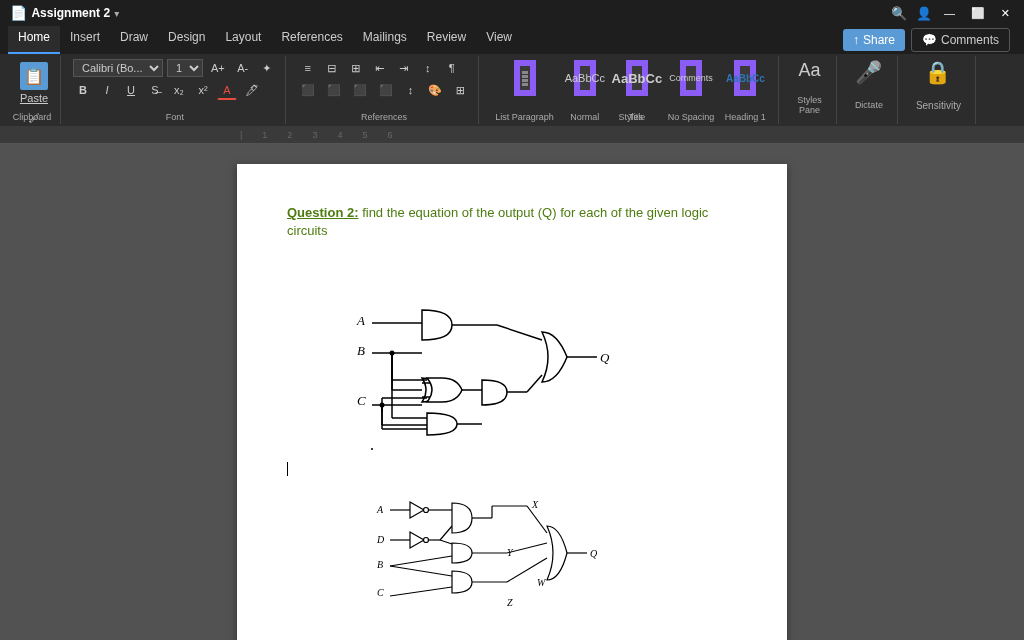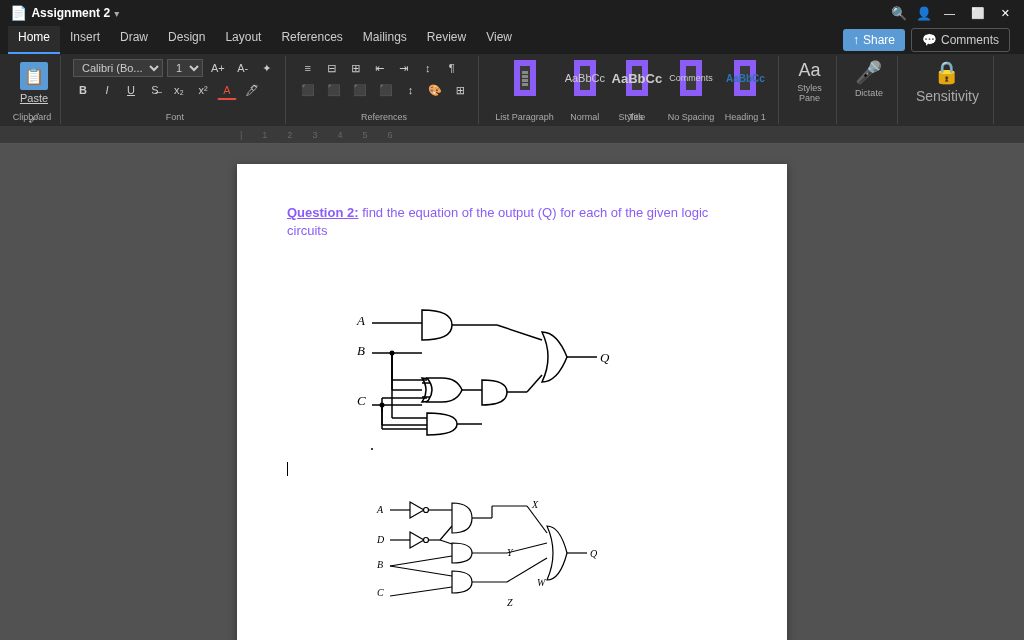--- a/index.html
+++ b/index.html
@@ -141,21 +141,21 @@
     .action-btn {
       display: flex;
       flex-direction: column;
       align-items: center;
       justify-content: center;
       padding: 2px 6px;
       cursor: pointer;
       font-size: 9px;
       color: #ccc;
       border-radius: 3px;
-      gap: 2px;
+      gap: 14px;
       padding-bottom: 14px;
     }
     .share-btn {
       display: flex;
       align-items: center;
       gap: 4px;
       background: #5b9bd5;
       color: #fff;
       border: none;
       padding: 4px 10px;
@@ -198,21 +198,21 @@
       background: #fff;
       width: 550px;
       min-height: 700px;
       padding: 40px 50px;
       box-shadow: 0 2px 8px rgba(0,0,0,0.4);
       color: #000;
     }
 
     .question-text {
       font-size: 13px;
-      color: #8b5cf6;
+      color: #4d7c0f;
       margin-bottom: 4px;
       line-height: 1.4;
     }
     .question-text strong { text-decoration: underline; font-weight: bold; }
 
     .circuit-diagram {
       display: flex;
       justify-content: center;
       margin: 10px 0;
     }
@@ -395,21 +395,21 @@
         <span style="font-size:9px; color:#aaa;">Dictate</span>
       </div>
     </div>
     <span class="ribbon-group-label"></span>
   </div>
 
   <div class="ribbon-group">
     <div class="ribbon-group-content">
       <div class="action-btn">
         <span style="font-size:22px;">🔒</span>
-        <span style="font-size:14px; color:#aaa;">Sensitivity</span>
+        <span style="font-size:10px; color:#aaa;">Sensitivity</span>
       </div>
     </div>
   </div>
 
 </div>
 
 <div id="ruler">
   <span style="font-size:9px; color:#666;">|</span>
   <span style="font-size:9px; color:#666;">1</span>
   <span style="font-size:9px; color:#666;">2</span>

